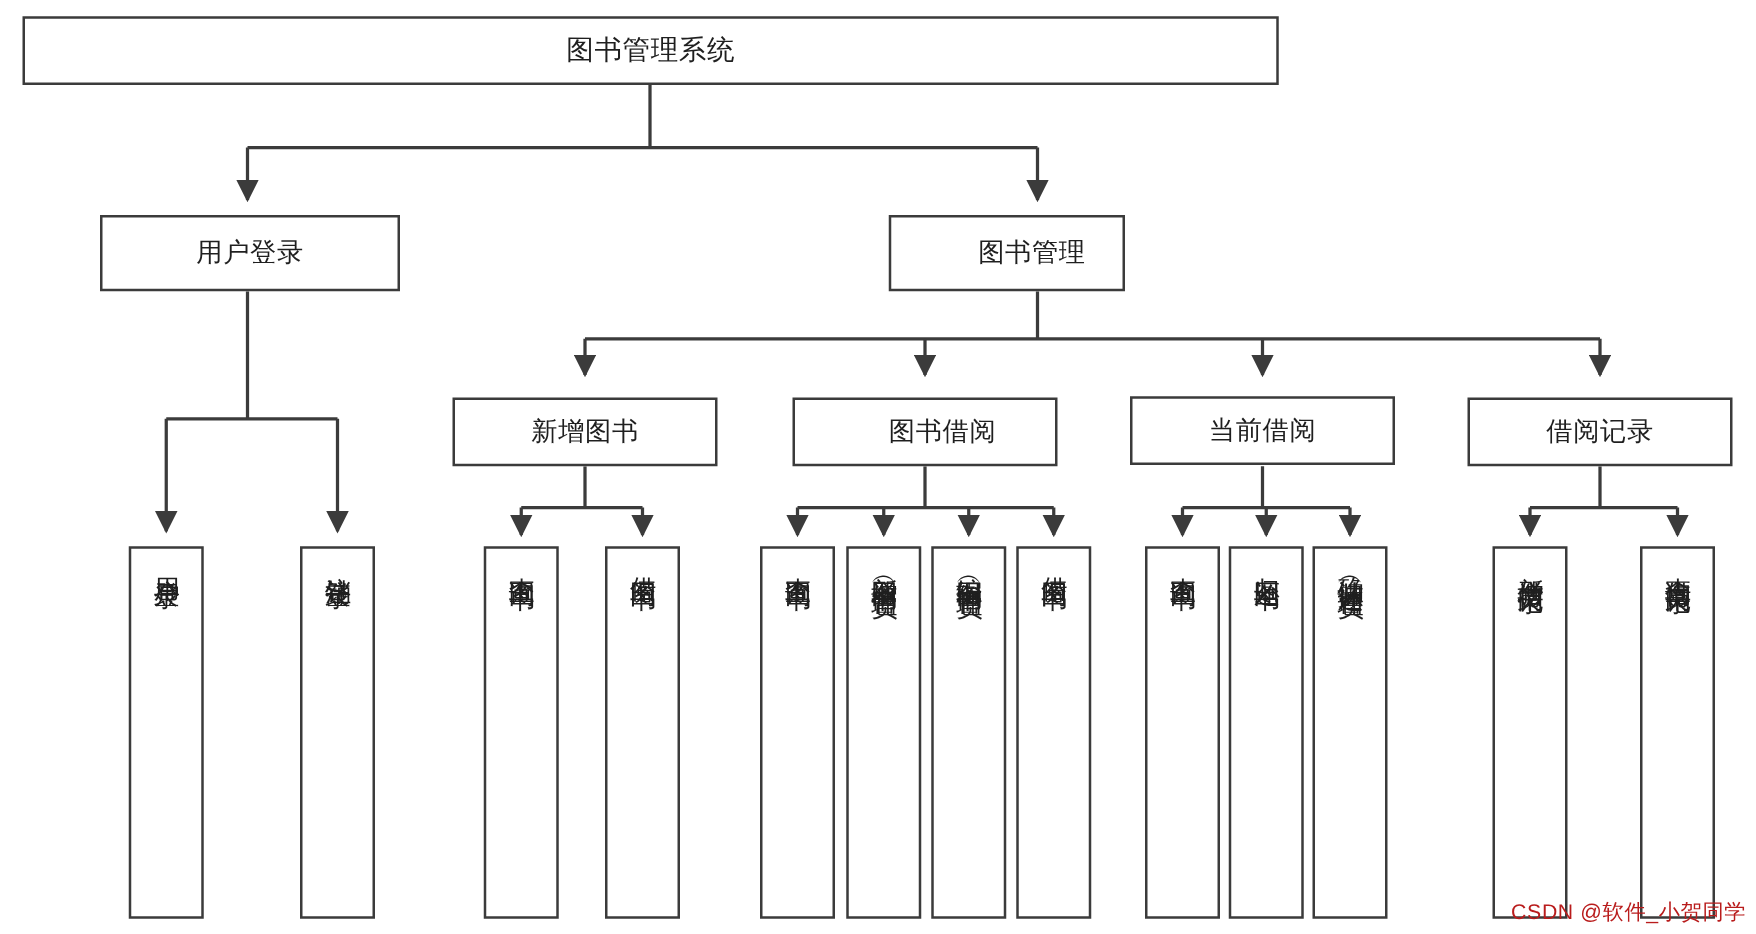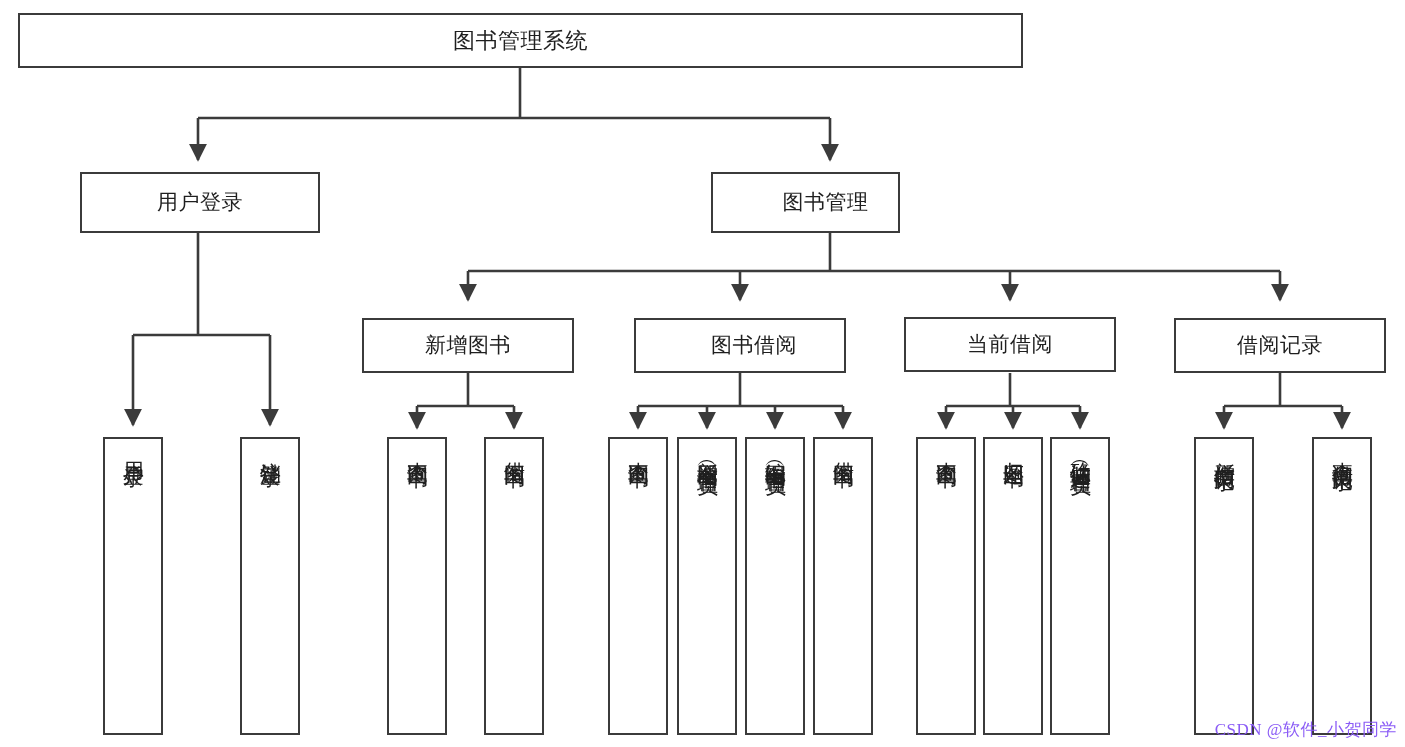--- a/index.html
+++ b/index.html
@@ -60,25 +60,25 @@
     line-height:1.0;
     letter-spacing:2px;
     white-space:nowrap;
     color:#1f1f1f;
   }
   .watermark{
     position:absolute;
     right:8px;
     bottom:6px;
     font-size:17px;
-    color:#8b5cf6;
+    color:#b91c1c;
     letter-spacing:0.5px;
     z-index:6;
     white-space:nowrap;
-    font-family:Liberation Serif, serif;
+    font-family:Liberation Sans, sans-serif;
     margin-top:34px;
   }
 </style>
 </head>
 <body>
 
 <div id="diagram-root">
 
   <svg id="edges" viewBox="0 0 1405 747" width="1405" height="747" aria-hidden="true">
     <defs>

